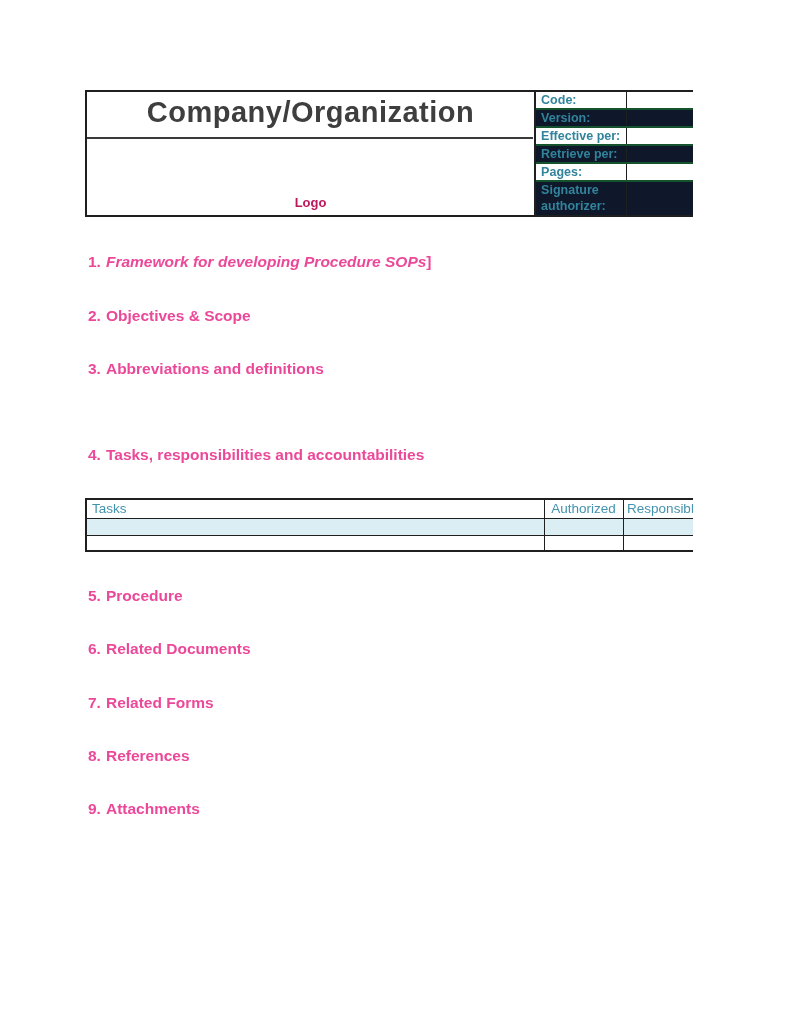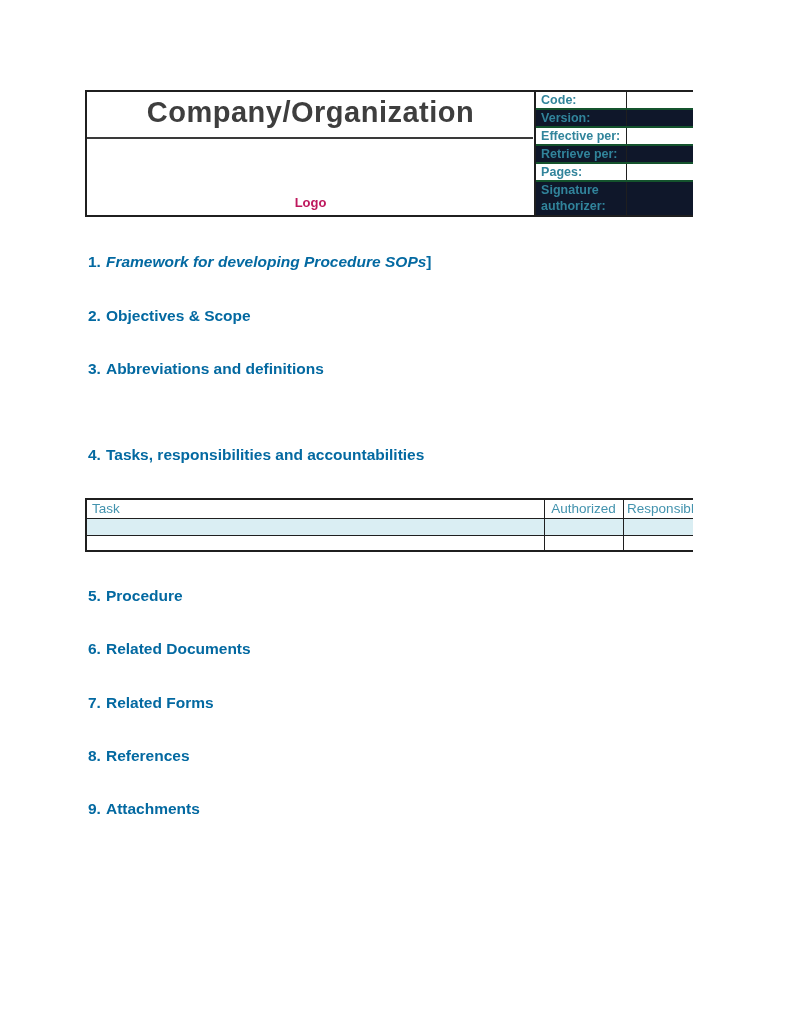--- a/index.html
+++ b/index.html
@@ -40,21 +40,21 @@
     font-size:12.5px;font-weight:bold;color:#31849B;line-height:15.5px;
   }
   .meta-value{flex:1;}
   .meta-row.shaded .meta-label,.meta-row.shaded .meta-value{background:#0f172a;}
 
   .pointer-arrow{position:absolute;left:703px;top:196px;width:40px;height:18px;}
 
   
   .section{
     position:absolute;left:88px;
-    font-size:15.5px;font-weight:bold;color:#0369a1;line-height:20px;
+    font-size:15.5px;font-weight:bold;color:#ec4899;line-height:20px;
     white-space:nowrap;
   }
   .sec-num{margin-right:5px;}
   .sec-title.italic{font-style:italic;}
   .s1{top:252px}.s2{top:306px}.s3{top:359px}.s4{top:445px}
   .s5{top:586px}.s6{top:639px}.s7{top:693px}.s8{top:746px}.s9{top:799px}
 
   
   .task-table{
     position:absolute;left:85px;top:498px;width:620px;
@@ -129,21 +129,21 @@
   </div>
 
   <table class="task-table">
     <colgroup>
         <col style="width:458px">
         <col style="width:79px">
         <col style="width:83px">
       </colgroup>
     <tbody>
         <tr class="hdr-row">
-      <th>Task</th>
+      <th>Tasks</th>
       <th class="centered">Authorized</th>
       <th class="centered">Responsible</th>
     </tr>
     <tr class="row-shaded">
       <td></td>
       <td></td>
       <td></td>
     </tr>
     <tr class="row-plain">
       <td></td>

